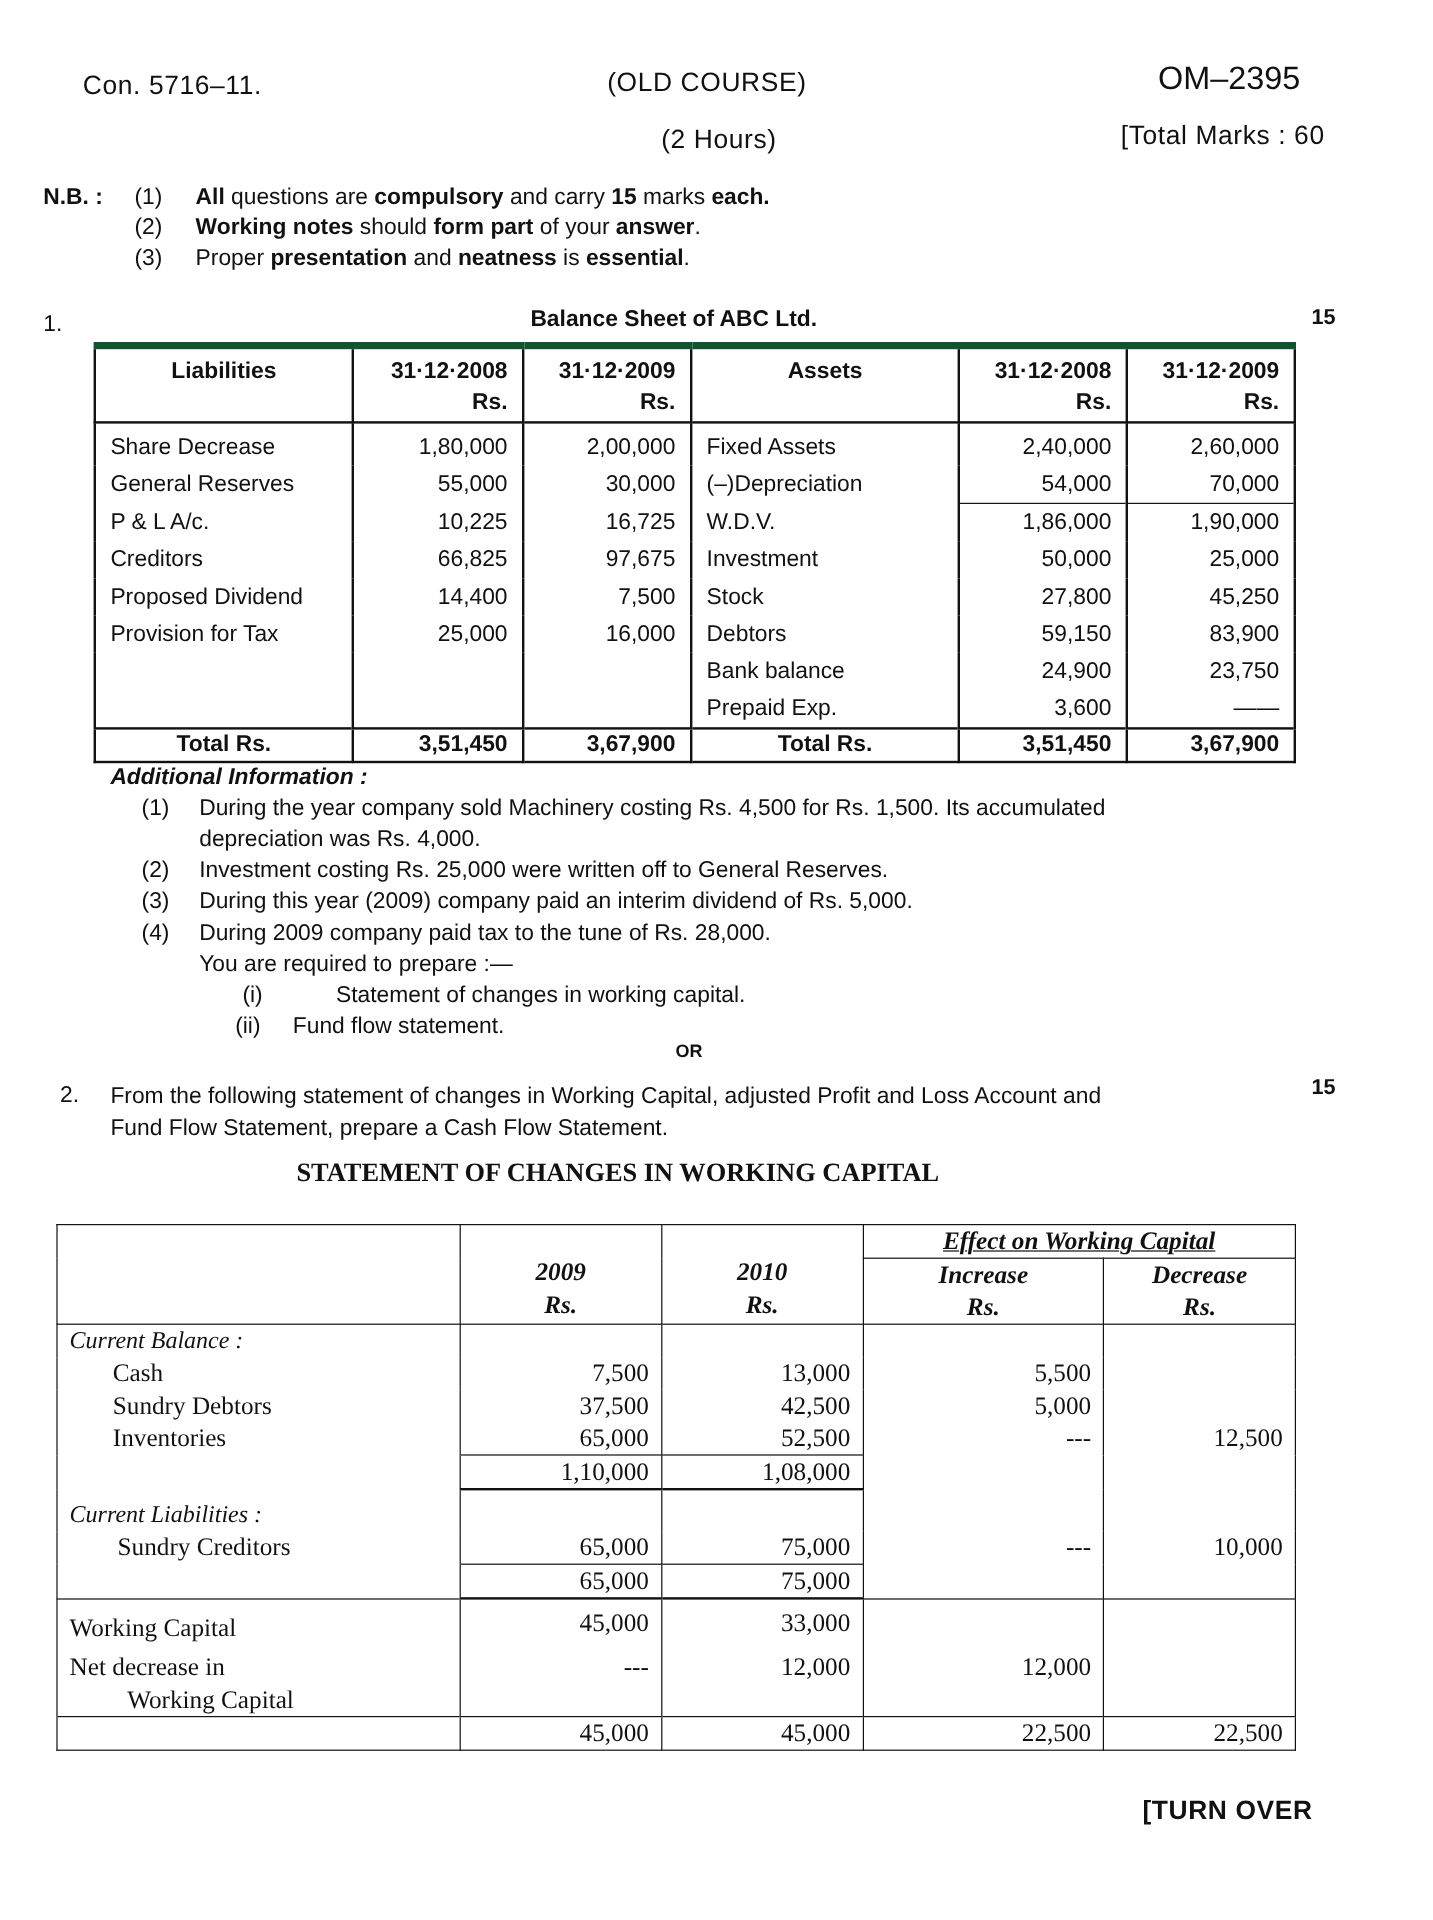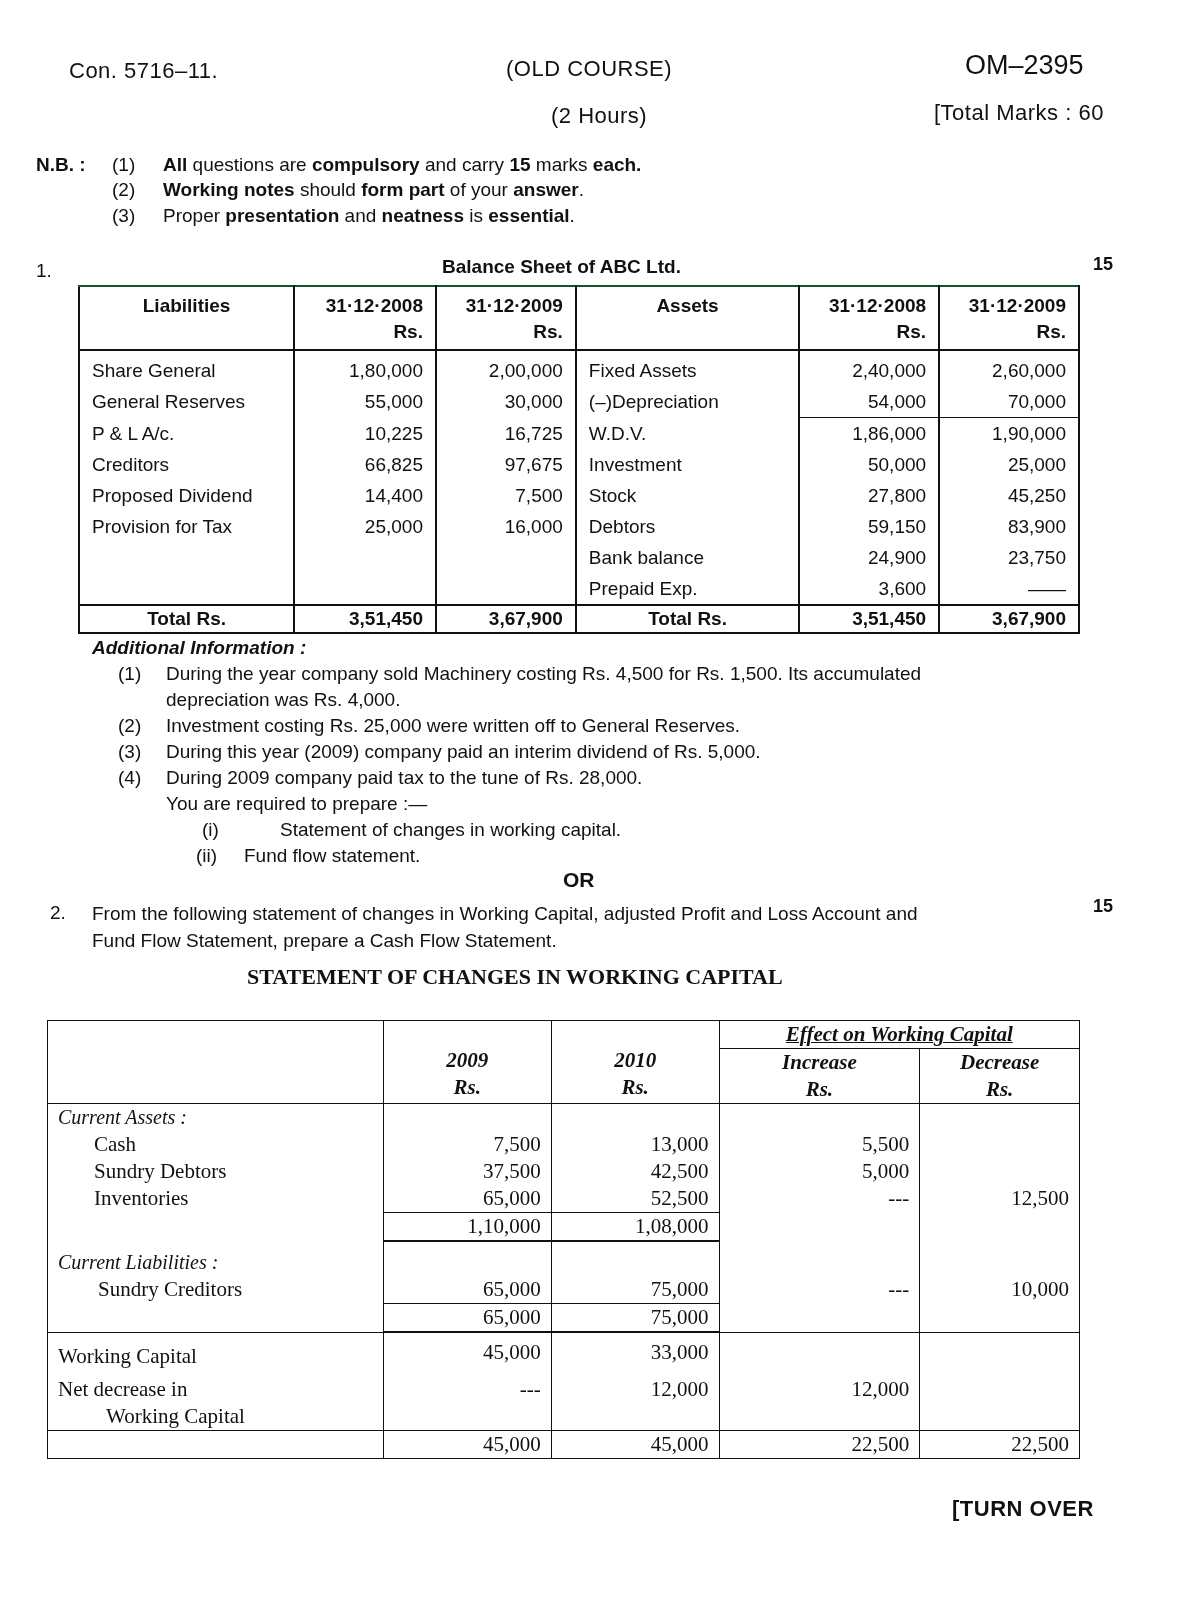--- a/index.html
+++ b/index.html
@@ -10,21 +10,21 @@
   .bold { font-weight: bold; }
   .nb { font-size: 19px; line-height: 26px; }
   .nb-row { position: absolute; left: 0; white-space: nowrap; }
   .nb-num { position: absolute; left: 78px; }
   .nb-txt { position: absolute; left: 128px; }
 
   table { border-collapse: collapse; }
   
   .bs { position: absolute; left: 78px; top: 285px; width: 1002px; font-size: 19px; }
   .bs td, .bs th { border-left: 2px solid #111; border-right: 2px solid #111; padding: 0 12px; }
-  .bs th { font-weight: bold; vertical-align: top; padding-top: 6px; height: 64px; border-top: 2px solid #14532d; border-bottom: 2px solid #111; line-height: 26px; }
+  .bs th { font-weight: bold; vertical-align: top; padding-top: 6px; height: 64px; border-top: 6px solid #14532d; border-bottom: 2px solid #111; line-height: 26px; }
   .bs td { height: 31px; line-height: 31px; }
   .bs .num { text-align: right; }
   .bs .lbl { text-align: left; }
   .bs .total td { border-top: 2px solid #111; border-bottom: 2px solid #111; font-weight: bold; height: 28px; line-height: 26px; }
   .bs .first td { padding-top: 4px; }
   .bs .ul { border-bottom: 1.5px solid #111; }
   .ctr { text-align: center; }
 
   .addl { font-size: 19px; line-height: 26px; }
   .it { font-style: italic; font-weight: bold; }
@@ -86,21 +86,21 @@
   <tbody>
       <tr>
     <th class="ctr"><span>Liabilities</span></th>
     <th class="num" style="text-align:right;"><span>31·12·2008</span><br><span>Rs.</span></th>
     <th class="num" style="text-align:right;"><span>31·12·2009</span><br><span>Rs.</span></th>
     <th class="ctr"><span>Assets</span></th>
     <th class="num" style="text-align:right;"><span>31·12·2008</span><br><span>Rs.</span></th>
     <th class="num" style="text-align:right;"><span>31·12·2009</span><br><span>Rs.</span></th>
   </tr>
   <tr class="first">
-    <td class="lbl">Share General</td>
+    <td class="lbl">Share Decrease</td>
     <td class="num">1,80,000</td>
     <td class="num">2,00,000</td>
     <td class="lbl">Fixed  Assets</td>
     <td class="num">2,40,000</td>
     <td class="num">2,60,000</td>
   </tr>
   <tr>
     <td class="lbl">General Reserves</td>
     <td class="num">55,000</td>
     <td class="num">30,000</td>
@@ -192,21 +192,21 @@
   <div style="position:relative;height:26px;">
     <span class="abs" style="left:110px;">(i)</span>
     <span class="abs" style="left:152px;white-space:nowrap;margin-left:36px;">Statement of changes in working capital.</span>
   </div>
   <div style="position:relative;height:26px;">
     <span class="abs" style="left:104px;">(ii)</span>
     <span class="abs" style="left:152px;white-space:nowrap;">Fund flow statement.</span>
   </div>
 </div>
 
-<div class="abs bold" style="left:563px;top:868px;font-size:21px;">OR</div>
+<div class="abs bold" style="left:563px;top:868px;font-size:15px;">OR</div>
 
 <div class="abs" style="left:50px;top:902px;font-size:19px;">2.</div>
 <div class="abs bold" style="left:1093px;top:896px;font-size:18px;">15</div>
 <div class="abs" style="left:92px;top:900px;font-size:19px;line-height:27px;white-space:nowrap;">
   <div>From the following statement of changes in Working Capital, adjusted Profit and Loss Account and</div>
   <div>Fund Flow Statement, prepare a Cash Flow Statement.</div>
 </div>
 <div class="abs bold" style="left:247px;top:964px;font-family:'Liberation Serif',serif;font-size:22px;">STATEMENT OF CHANGES IN WORKING CAPITAL</div>
 
 <table class="wc">
@@ -223,21 +223,21 @@
     <td rowspan="2" class="btop bbot hi" style="vertical-align:bottom;padding-bottom:2px;"><span>2009</span><br><span>Rs.</span></td>
     <td rowspan="2" class="btop bbot hi" style="vertical-align:bottom;padding-bottom:2px;"><span>2010</span><br><span>Rs.</span></td>
     <td colspan="2" class="btop bbot hi" style="height:28px;text-decoration:underline;text-decoration-thickness:1px;">Effect on Working Capital</td>
   </tr>
   <tr>
     <td class="bbot hi" style="height:54px;"><span>Increase</span><br><span>Rs.</span></td>
     <td class="bbot hi"><span>Decrease</span><br><span>Rs.</span></td>
   </tr>
 
   <tr>
-    <td class="ital" style="font-size:20px;">Current Assets :</td>
+    <td class="ital" style="font-size:20px;">Current Balance :</td>
     <td></td>
         <td></td>
         <td></td>
         <td></td>
   </tr>
   <tr>
     <td style="padding-left:46px;">Cash</td>
     <td class="r">7,500</td>
     <td class="r">13,000</td>
     <td class="r">5,500</td>

